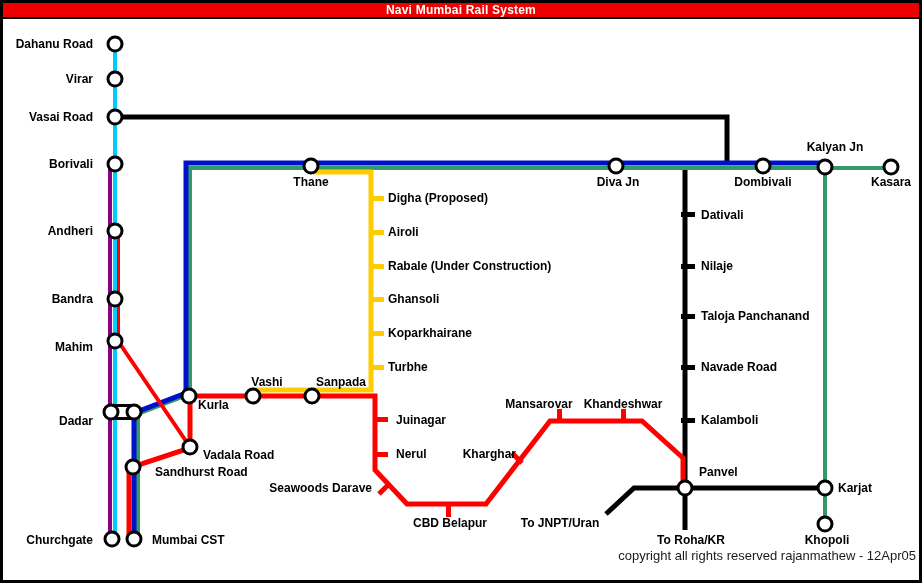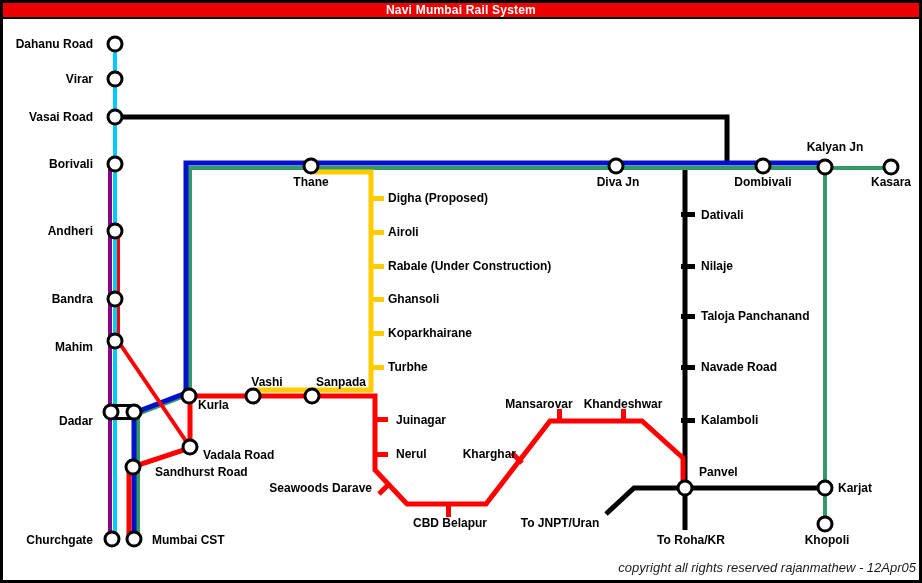--- a/index.html
+++ b/index.html
@@ -2,21 +2,21 @@
 <html><head>
 <meta charset="utf-8">
 <style>
   html,body{margin:0;padding:0;background:#fff;}
   .frame{position:relative;width:922px;height:583px;background:#fff;overflow:hidden;
          font-family:"Liberation Sans",sans-serif;}
   .border-overlay{position:absolute;inset:0;border:3px solid #000;pointer-events:none;z-index:50;}
   .titlebar{position:absolute;top:0;left:0;right:0;height:17px;background:#EE0000;
             border-bottom:2px solid #000;z-index:10;text-align:center;}
   .titlebar span{color:#fff;font-weight:bold;font-size:12px;line-height:17px;letter-spacing:0.2px;}
-  .copyright{position:absolute;right:6px;bottom:8px;font-size:13px;color:#1a1a1a;z-index:10;font-style:italic;}
+  .copyright{position:absolute;right:6px;bottom:20px;font-size:13px;color:#1a1a1a;z-index:10;}
   svg{position:absolute;top:0;left:0;}
   .st{font-family:"Liberation Sans",sans-serif;font-size:12px;font-weight:bold;fill:#000;}
 </style>
 </head>
 <body>
 
 <div class="frame">
 
   <div class="titlebar">
     <span>Navi Mumbai Rail System</span>

